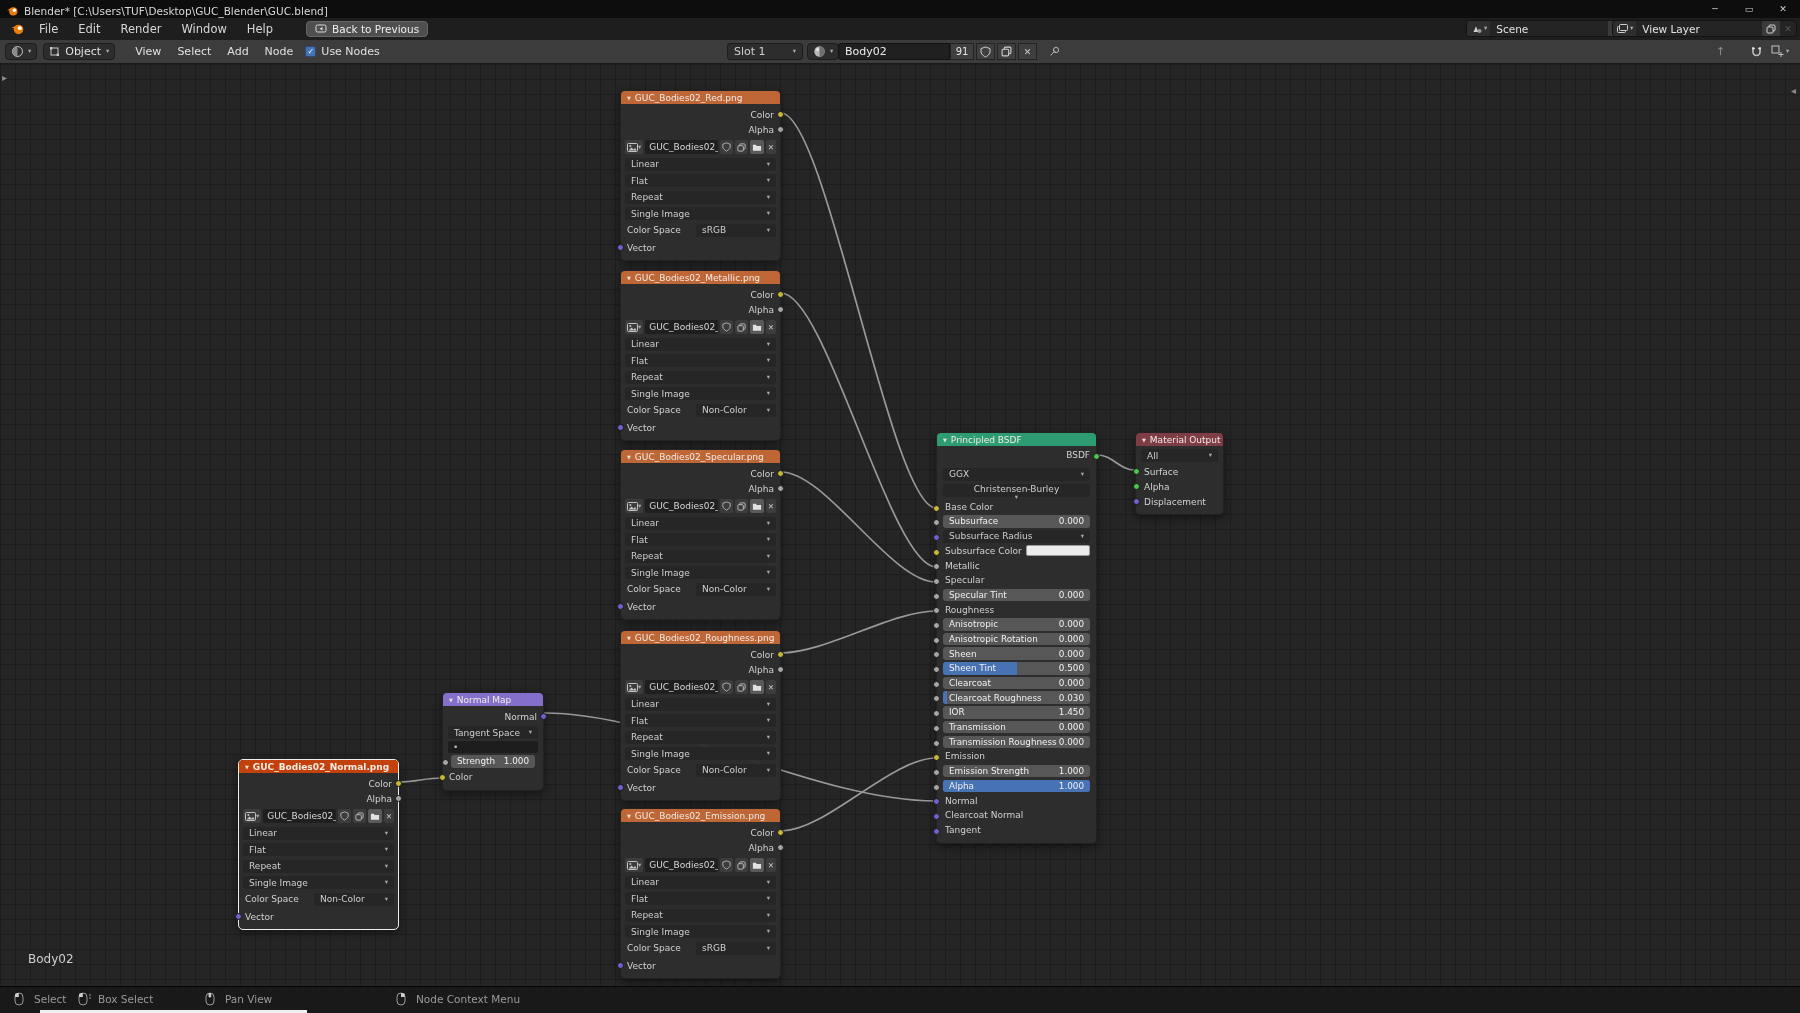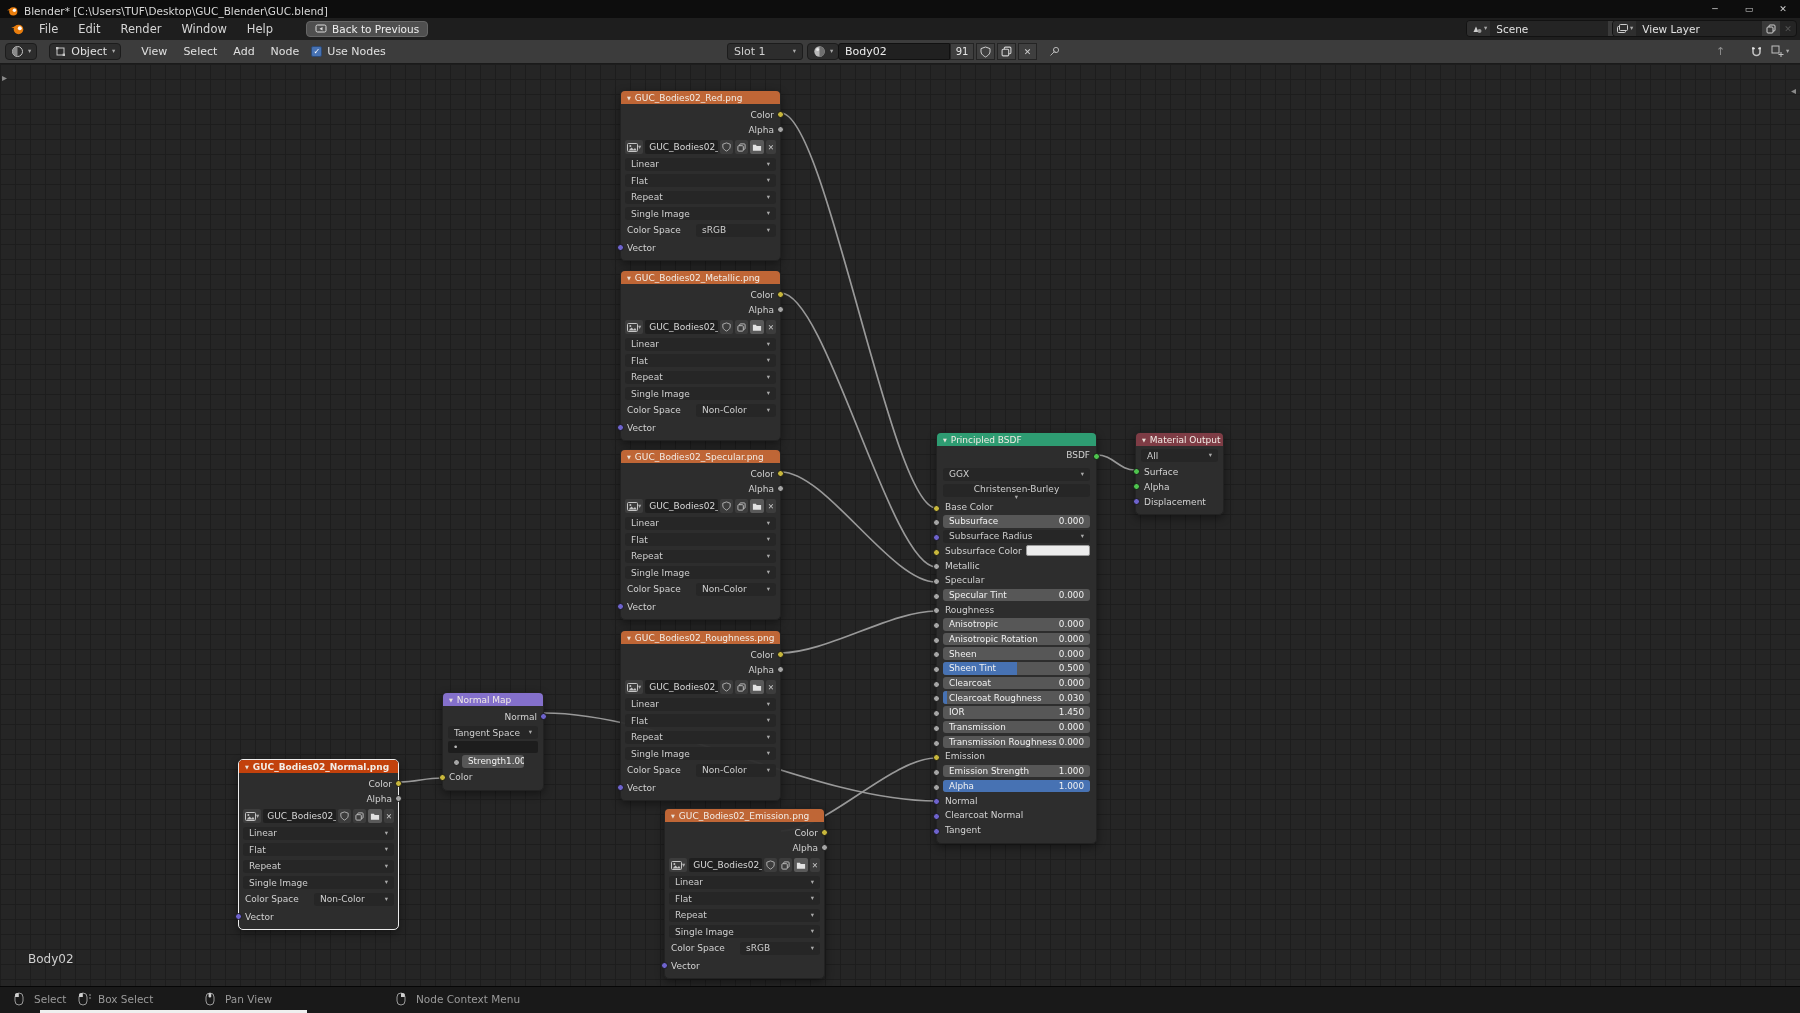--- a/index.html
+++ b/index.html
@@ -168,21 +168,21 @@
 </div>
 
 <div id="editor-header">
   <div class="eh-btn" style="margin-left:5px">
     <svg width="13" height="13" viewBox="0 0 13 13">
       <circle cx="6.5" cy="6.5" r="5" fill="none" stroke="#c8c8c8"></circle>
       <path d="M6.5 1.5 A5 5 0 0 0 6.5 11.5 Z" fill="#8a8a8a"></path>
     </svg>
       <span class="chev">▾</span>
   </div>
-  <div class="eh-btn" style="margin-left:12px; width:72px; justify-content:space-between;">
+  <div class="eh-btn" style="margin-left:6px; width:72px; justify-content:space-between;">
     <svg width="11" height="11" viewBox="0 0 11 11">
       <rect x="2" y="2" width="7" height="7" fill="none" stroke="#c8c8c8"></rect>
       <rect x="1" y="1" width="2.4" height="2.4" fill="#c8c8c8"></rect>
         <rect x="7.6" y="7.6" width="2.4" height="2.4" fill="#c8c8c8"></rect>
     </svg>
     <span>Object</span>
       <span class="chev">▾</span>
   </div>
   <span class="eh-menu" style="margin-left:12px">View</span>
   <span class="eh-menu">Select</span>
@@ -274,21 +274,21 @@
         <span>Normal</span>
         <span class="socket sk-out s-vector"></span>
       </div>
       <div class="dd dd-row" style="margin:2px 5px;">
         <span>Tangent Space</span>
           <span class="chev">▾</span>
       </div>
       <div class="uv-field">
         <span>•</span>
       </div>
-      <div class="prow" style="margin:2px 19px 2px;">
+      <div class="prow" style="margin:2px 8px 2px;">
         <span class="socket sk-in s-value" style="left:-9px"></span>
         <div class="slider">
           <span>Strength</span>
           <span>1.000</span>
         </div>
       </div>
       <div class="trow">
         <span class="socket sk-in s-color"></span>
         <span>Color</span>
       </div>
@@ -769,21 +769,21 @@
             <span class="dd-text">Non-Color</span>
             <span class="chev">▾</span>
           </div>
       </div>
       <div class="trow">
         <span class="socket sk-in s-vector"></span>
         <span class="i-vector">Vector</span>
       </div>
     </div>
   </div>
-    <div class="node tex-node" style="width: 161px; left: 620px; top: 744px; margin-left: 44px;">
+    <div class="node tex-node" style="width: 161px; left: 620px; top: 744px;">
     <div class="node-header" style="background:#bf6636;">
       <span class="collapse">▼</span>
       <span class="node-title">GUC_Bodies02_Emission.png</span>
     </div>
     <div class="node-body">
       <div class="trow out">
         <span class="o-color">Color</span>
         <span class="socket sk-out s-color"></span>
       </div>
       <div class="trow out">

